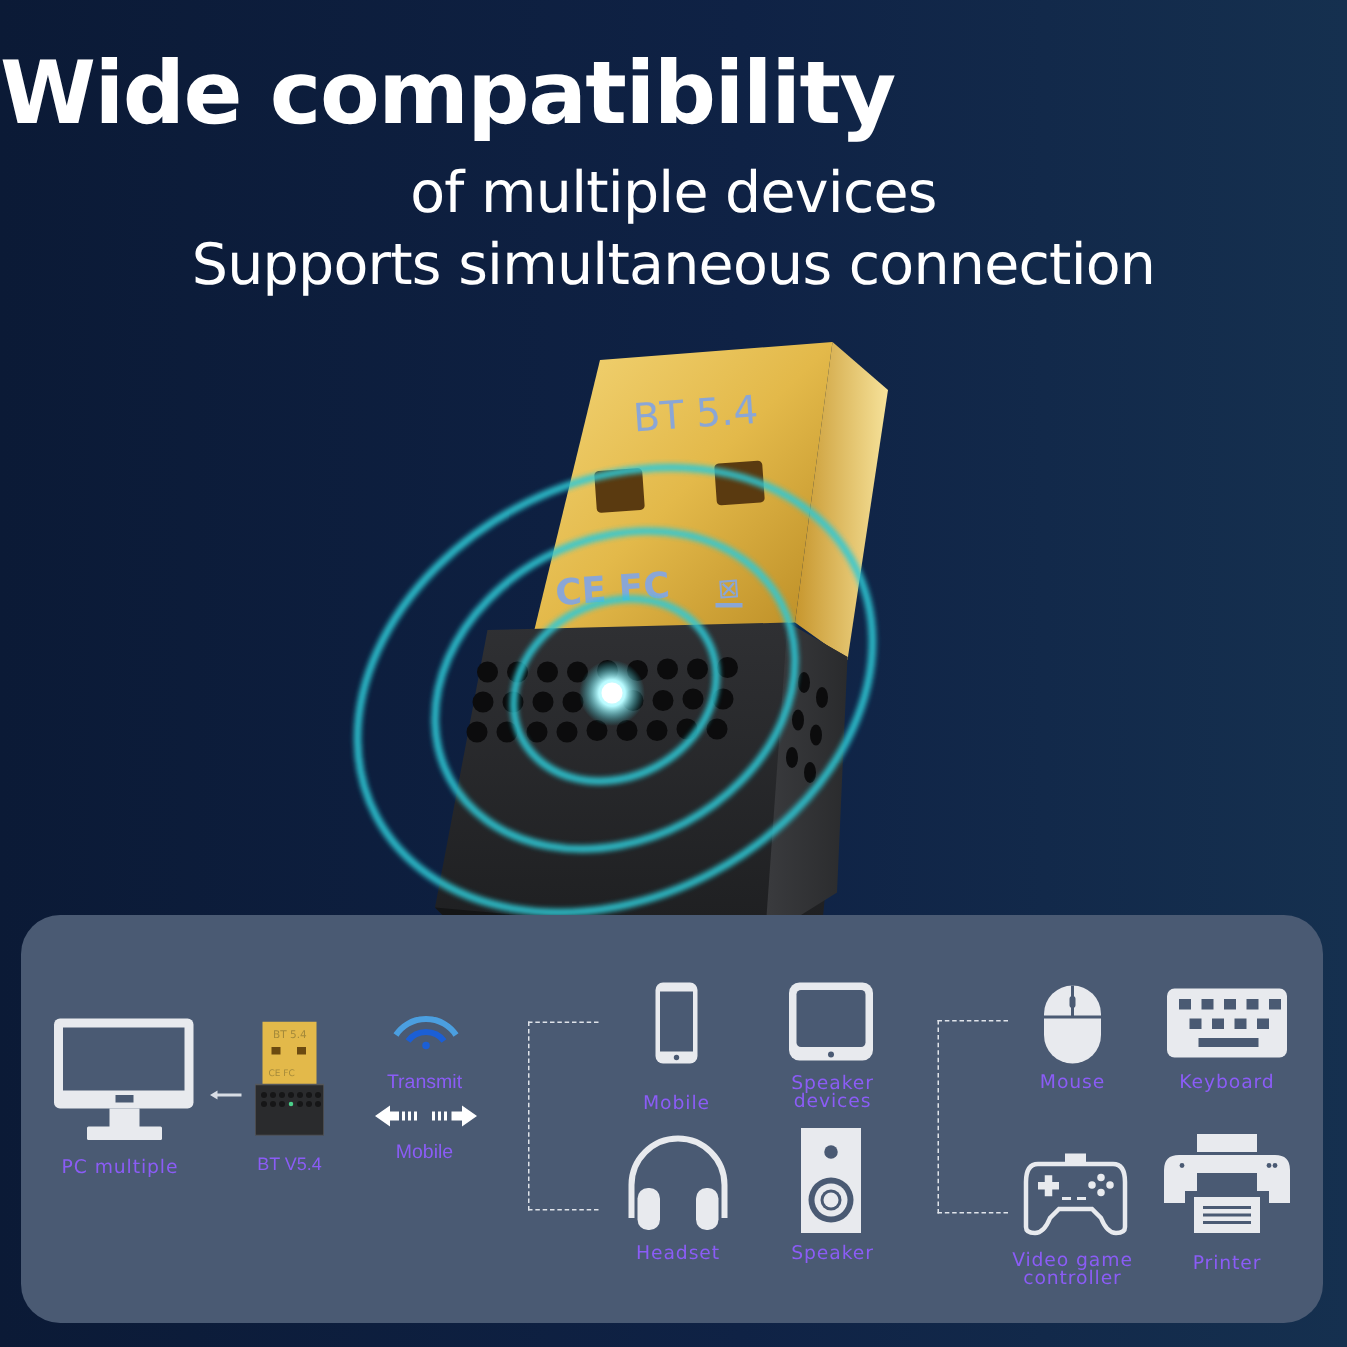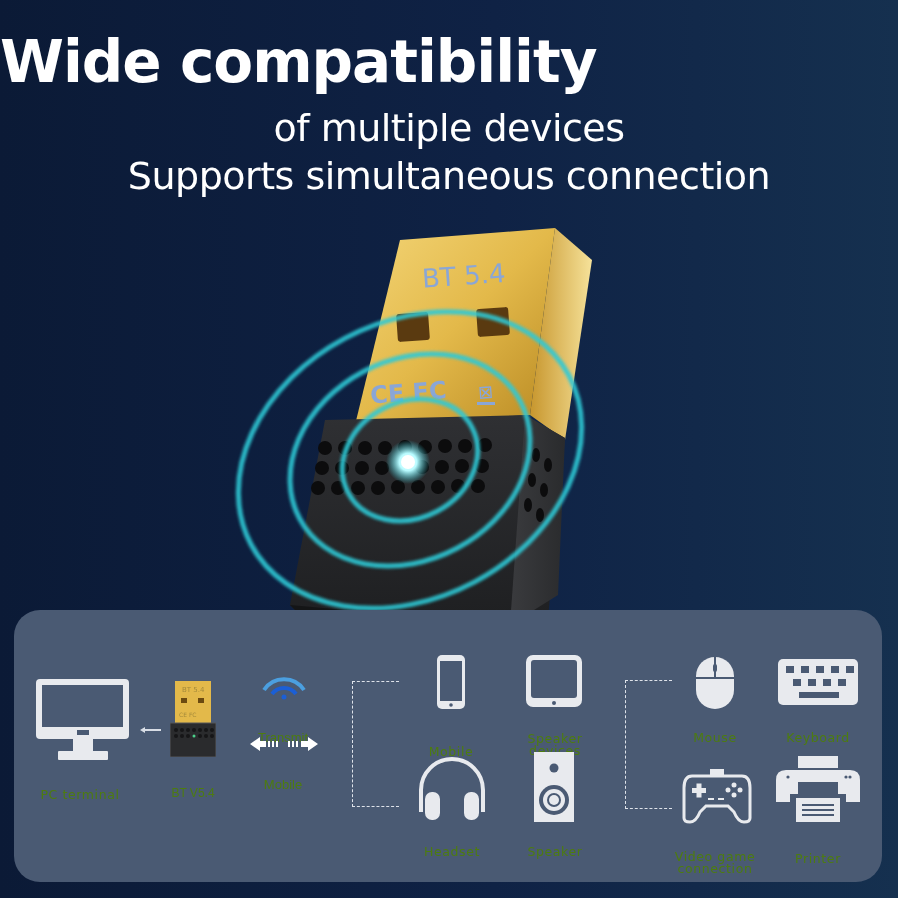--- a/index.html
+++ b/index.html
@@ -8,21 +8,21 @@
     font-family: "DejaVu Sans", sans-serif; color:#fff; }
   .title { position:absolute; top:28px; left:0; width:898px; text-align:left;
     font-family:"DejaVu Sans", sans-serif; font-weight:bold; font-size:58px; letter-spacing:-1px; color:#fff; }
   .subtitle { position:absolute; top:104px; left:0; width:898px; text-align:center;
     font-family:"DejaVu Sans", sans-serif; font-size:38px; line-height:48px; color:#fff; letter-spacing:-0.5px; }
 
   .hero { position:absolute; left:220px; top:210px; width:400px; height:430px; }
 
   .panel { position:absolute; left:14px; top:610px; width:868px; height:272px;
     background:#4a5a73; border-radius:26px; }
-  .lbl { position:absolute; font-family:"DejaVu Sans", sans-serif; font-size:12.5px; color:#4d7c0f; text-align:center; letter-spacing:0.6px; line-height:12px;margin-top:17px; }
+  .lbl { position:absolute; font-family:"DejaVu Sans", sans-serif; font-size:12.5px; color:#8b5cf6; text-align:center; letter-spacing:0.6px; line-height:12px; }
   .lbl-arial { font-family:"Liberation Sans", sans-serif; letter-spacing:0; font-size:13px; }
   .icon { position:absolute; }
   .dash { position:absolute; border:1.5px dashed #dfe3ea; border-right:none; }
 </style>
 </head>
 <body>
 
 <div class="title">Wide compatibility</div>
 <div class="subtitle">
   <div>of multiple devices</div>
@@ -123,21 +123,21 @@
 
 <div class="panel"></div>
 
 <svg class="icon" style="left:35px;top:678px" width="96" height="84" viewBox="0 0 96 84">
   <rect x="1" y="1" width="93" height="60" rx="4" fill="#e8eaee"></rect>
   <rect x="7" y="7" width="81" height="42" fill="#4a5a73"></rect>
   <rect x="42" y="52" width="12" height="5" fill="#4a5a73"></rect>
   <rect x="38" y="61" width="20" height="13" fill="#e8eaee"></rect>
   <rect x="23" y="73" width="50" height="9" rx="1" fill="#e8eaee"></rect>
 </svg>
-<div class="lbl" style="left:20px;top:772px;width:120px">PC terminal</div>
+<div class="lbl" style="left:20px;top:772px;width:120px">PC multiple</div>
 
 <svg class="icon" style="left:140px;top:726px" width="22" height="8" viewBox="0 0 22 8">
   <polygon points="0,4 5,1 5,3 21,3 21,5 5,5 5,7" fill="#d8dde5"></polygon>
 </svg>
 
 <svg class="icon" style="left:170px;top:681px" width="46" height="76" viewBox="0 0 46 76">
   <rect x="5" y="0" width="36" height="43" fill="#e3b94a"></rect>
   <text x="12" y="11" font-size="7" fill="#a48a3a" font-family="DejaVu Sans, sans-serif">BT 5.4</text>
   <rect x="11" y="17" width="6" height="5" fill="#6b4a10"></rect>
     <rect x="28" y="17" width="6" height="5" fill="#6b4a10"></rect>
@@ -250,21 +250,21 @@
     <rect x="14.5" y="15.5" width="5" height="14" fill="#e8eaee"></rect>
   <circle cx="52" cy="17" r="2.5" fill="#e8eaee"></circle>
     <circle cx="46" cy="22" r="2.5" fill="#e8eaee"></circle>
     <circle cx="58" cy="22" r="2.5" fill="#e8eaee"></circle>
     <circle cx="52" cy="27" r="2.5" fill="#e8eaee"></circle>
   <rect x="26" y="30" width="6" height="2" fill="#e8eaee"></rect>
     <rect x="36" y="30" width="6" height="2" fill="#e8eaee"></rect>
 </svg>
 <div class="lbl" style="left:665px;top:834px;width:100px">
   <div>Video game</div>
-  <div>connection</div>
+  <div>controller</div>
 </div>
 
 <svg class="icon" style="left:776px;top:756px" width="84" height="66" viewBox="0 0 84 66">
   <rect x="22" y="0" width="40" height="12" fill="#e8eaee"></rect>
   <path d="M0 24 Q0 14 10 14 H22 V38 H62 V14 H74 Q84 14 84 24 L84 46 H70 V38 H14 V46 H0 Z" fill="#e8eaee"></path>
   <rect x="22" y="14" width="40" height="16" fill="#4a5a73"></rect>
   <rect x="22" y="14" width="40" height="12" fill="#e8eaee"></rect>
   <circle cx="12" cy="21" r="1.6" fill="#4a5a73"></circle>
     <circle cx="70" cy="21" r="1.6" fill="#4a5a73"></circle>
     <circle cx="74" cy="21" r="1.6" fill="#4a5a73"></circle>

